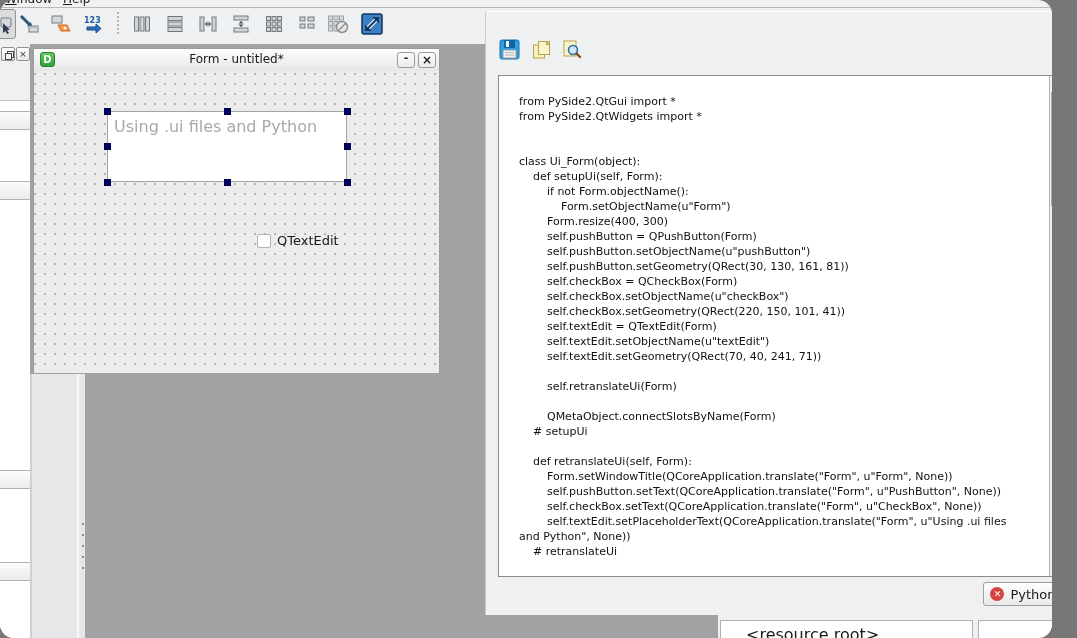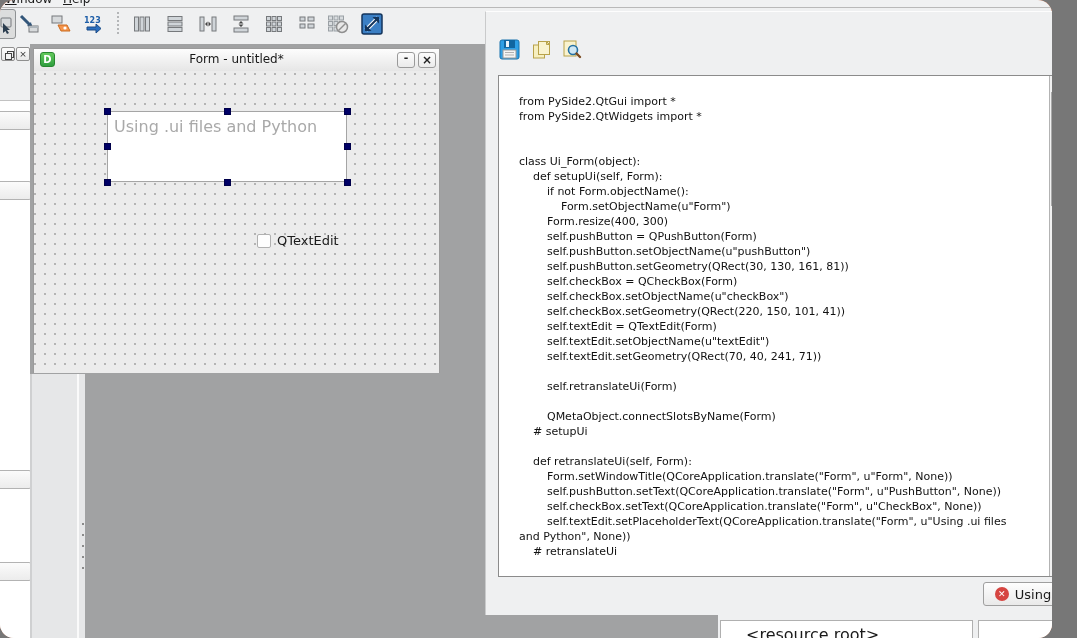--- a/index.html
+++ b/index.html
@@ -361,21 +361,21 @@
             <span class="tri-up"></span>
           </div>
         <div id="sb-thumb"></div>
         <div class="sb-btn" style="bottom:0">
             <span class="tri-down"></span>
           </div>
       </div>
     </div>
     <div id="close-btn">
       <span id="close-x">✕</span>
-      <span>Using</span>
+      <span>Python</span>
     </div>
   </div>
 
   <div id="dock-bottom" class="abs">
     <div class="res-box" style="left:2px;width:253px">
       <div id="res-label" style="position:absolute;left:25px;top:4px;font-size:16px;color:#1a1a1a">&lt;resource root&gt;</div>
     </div>
     <div class="res-box" style="left:260px;width:99px"></div>
   </div>
 

